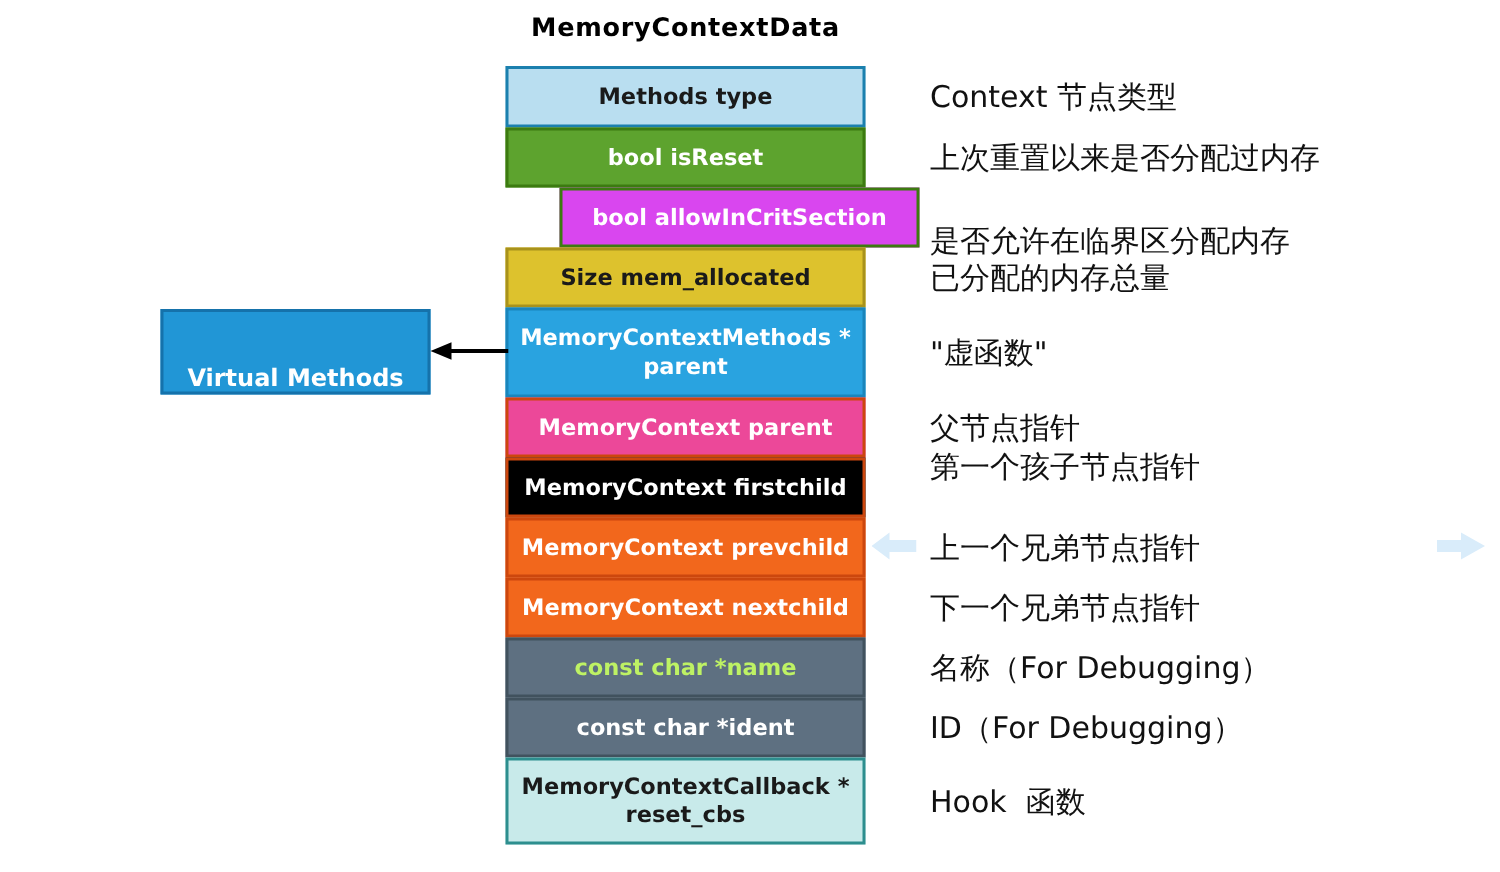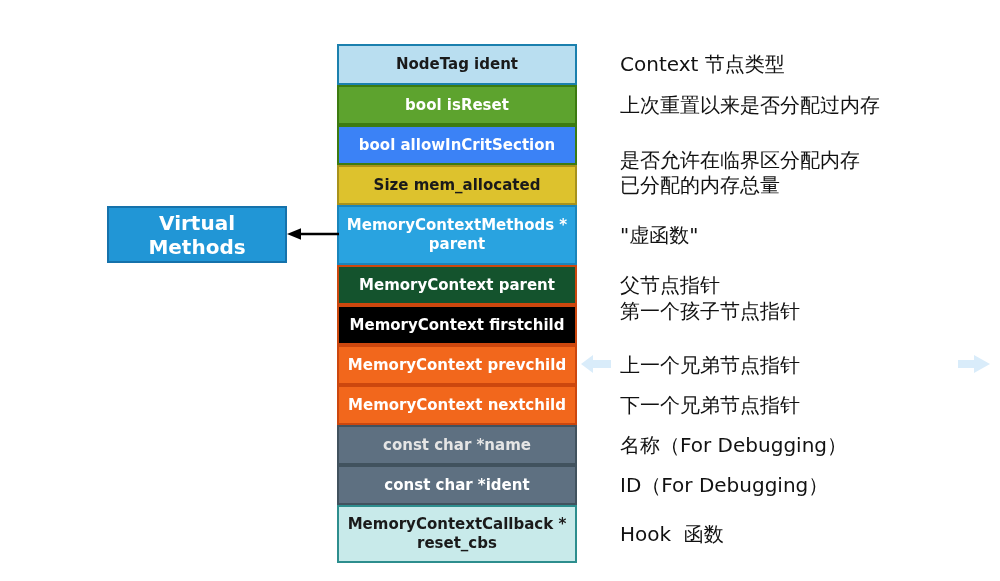--- a/index.html
+++ b/index.html
@@ -48,46 +48,47 @@
     white-space: pre;
   }
   .vm-box {
     position: absolute;
     left: 107px;
     top: 206px;
     width: 180px;
     height: 57px;
     box-sizing: border-box;
     display: flex;
-    align-items: center;
+    align-items: flex-end;
     justify-content: center;
-    font-size: 20px;
+    font-size: 16px;
     font-weight: 700;
     text-align: center;
   }
   .arrow-svg { position: absolute; display: block; }
 </style>
 </head>
 <body>
 
 <div class="canvas">
 
+  <div class="title">MemoryContextData</div>
 
   <div id="rows">
-      <div class="row" style="top: 44px; height: 41px; background: rgb(185, 222, 240); border-color: rgb(27, 128, 174);"><span style="color: rgb(26, 26, 26);">NodeTag ident</span></div>
+      <div class="row" style="top: 44px; height: 41px; background: rgb(185, 222, 240); border-color: rgb(27, 128, 174);"><span style="color: rgb(26, 26, 26);">Methods type</span></div>
       <div class="row" style="top: 85px; height: 40px; background: rgb(93, 163, 46); border-color: rgb(60, 123, 16);"><span style="color: rgb(255, 255, 255);">bool isReset</span></div>
-      <div class="row" style="top: 125px; height: 40px; background: #3b82f6; border-color: rgb(60, 123, 16);"><span style="color: rgb(255, 255, 255);">bool allowInCritSection</span></div>
+      <div class="row" style="top: 125px; height: 40px; background: #d946ef; border-color: rgb(60, 123, 16); margin-left: 36px;"><span style="color: rgb(255, 255, 255);">bool allowInCritSection</span></div>
       <div class="row" style="top: 165px; height: 40px; background: rgb(221, 194, 45); border-color: rgb(168, 146, 28);"><span style="color: rgb(26, 26, 26);">Size mem_allocated</span></div>
       <div class="row" style="top: 205px; height: 60px; background: rgb(41, 163, 224); border-color: rgb(26, 133, 187);"><span style="color: rgb(255, 255, 255);">MemoryContextMethods *
 parent</span></div>
-      <div class="row" style="top: 265px; height: 40px; background: #14532d; border-color: rgb(204, 71, 14); text-align: right;"><span style="color: rgb(255, 255, 255);">MemoryContext parent</span></div>
+      <div class="row" style="top: 265px; height: 40px; background: #ec4899; border-color: rgb(204, 71, 14); text-align: right;"><span style="color: rgb(255, 255, 255);">MemoryContext parent</span></div>
       <div class="row" style="top: 305px; height: 40px; background: #000000; border-color: rgb(204, 71, 14);"><span style="color: rgb(255, 255, 255);">MemoryContext firstchild</span></div>
       <div class="row" style="top: 345px; height: 40px; background: rgb(242, 103, 28); border-color: rgb(204, 71, 14);"><span style="color: rgb(255, 255, 255);">MemoryContext prevchild</span></div>
       <div class="row" style="top: 385px; height: 40px; background: rgb(242, 103, 28); border-color: rgb(204, 71, 14);"><span style="color: rgb(255, 255, 255);">MemoryContext nextchild</span></div>
-      <div class="row" style="top: 425px; height: 40px; background: rgb(94, 112, 129); border-color: rgb(65, 82, 94);"><span style="color: #e5e5e5;">const char *name</span></div>
+      <div class="row" style="top: 425px; height: 40px; background: rgb(94, 112, 129); border-color: rgb(65, 82, 94);"><span style="color: #bef264;">const char *name</span></div>
       <div class="row" style="top: 465px; height: 40px; background: rgb(94, 112, 129); border-color: rgb(65, 82, 94);"><span style="color: rgb(255, 255, 255);">const char *ident</span></div>
       <div class="row" style="top: 505px; height: 58px; background: rgb(200, 234, 234); border-color: rgb(45, 142, 142);"><span style="color: rgb(26, 26, 26);">MemoryContextCallback *
 reset_cbs</span></div>
     </div>
   <div id="annotations">
       <div class="annotation" style="top: 44px; height: 41px;">Context 节点类型</div>
       <div class="annotation" style="top: 85px; height: 40px;">上次重置以来是否分配过内存</div>
       <div class="annotation" style="top: 140px; height: 40px;">是否允许在临界区分配内存</div>
       <div class="annotation" style="top: 165px; height: 40px;">已分配的内存总量</div>
       <div class="annotation" style="top: 205px; height: 60px;">"虚函数"</div>

